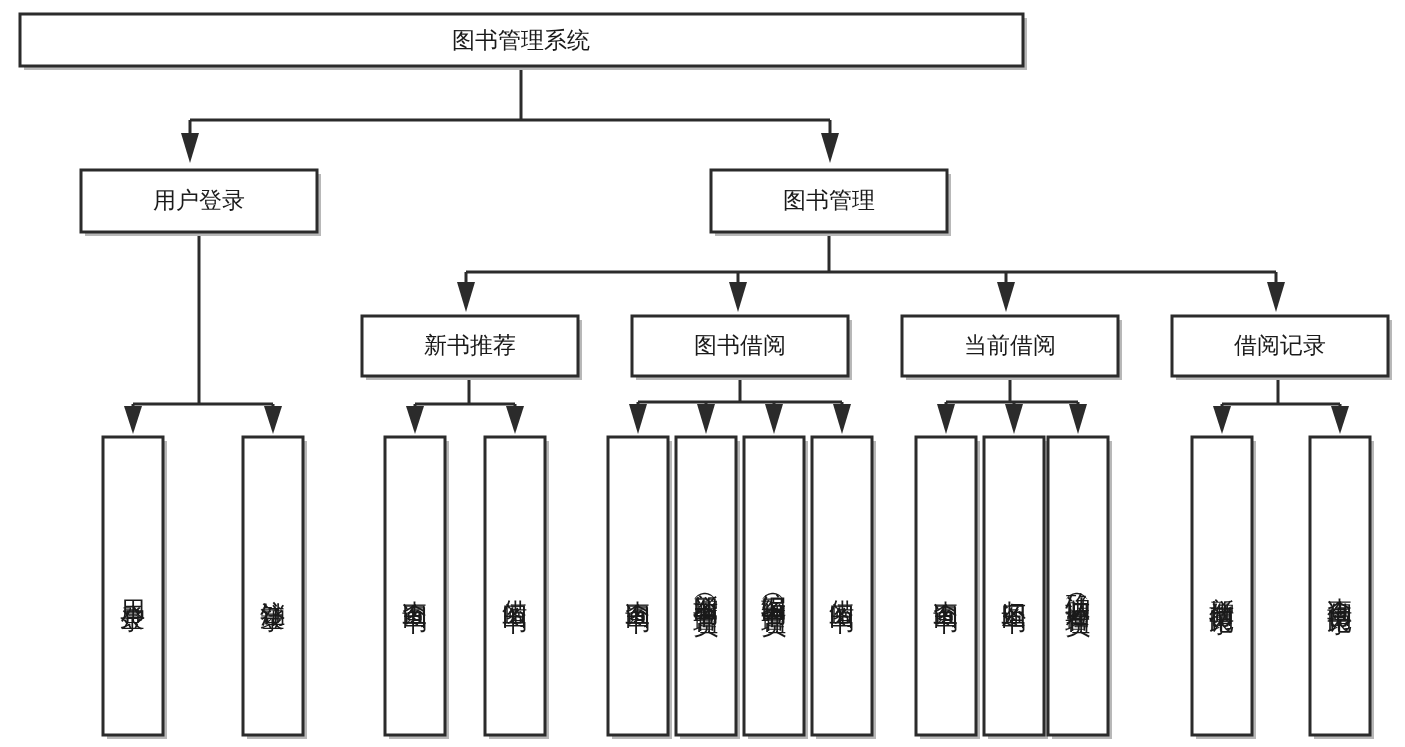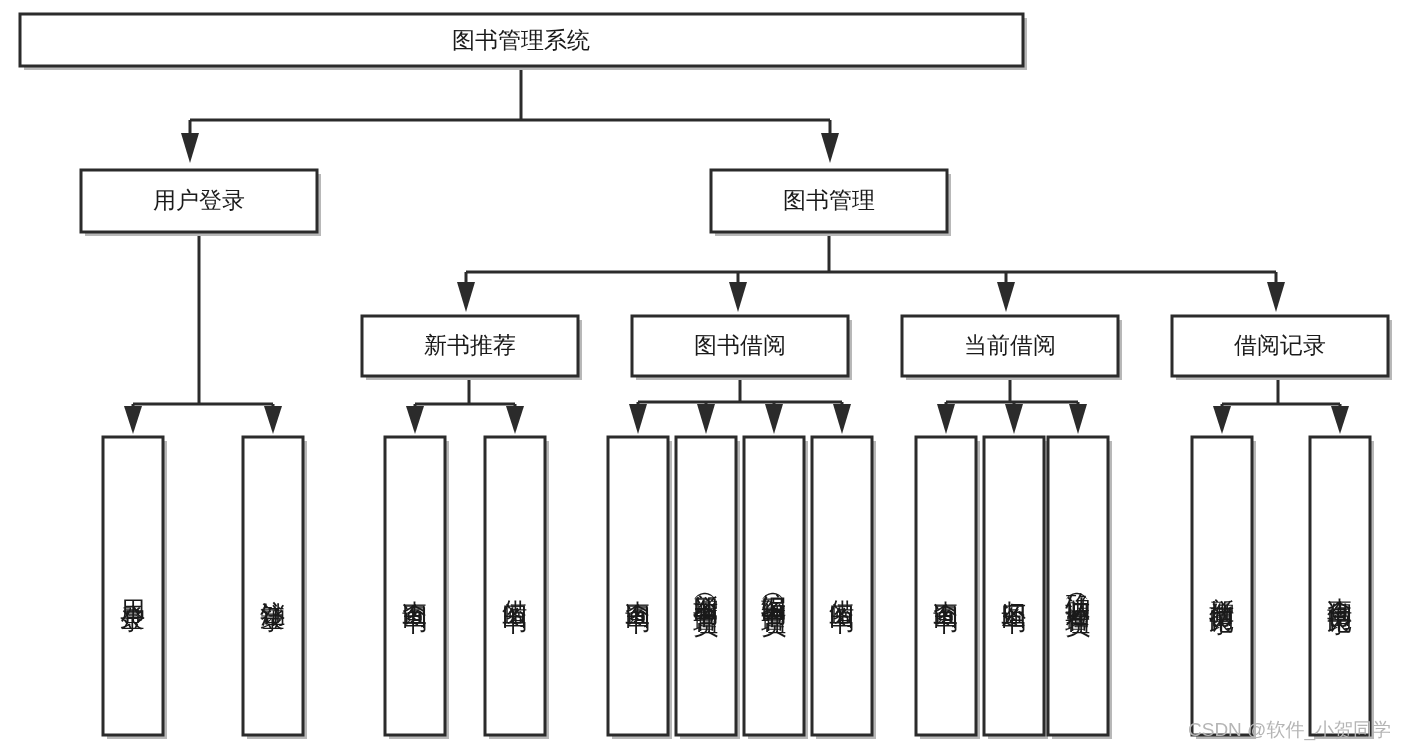--- a/index.html
+++ b/index.html
@@ -228,15 +228,14 @@
   <div class="leaf-label-v" style="left:608px; top:437px; width:60px; height:298px; align-items:center; justify-content:center; display:flex;">查询图书</div>
   <div class="leaf-label-v" style="left:676px; top:437px; width:60px; height:298px; align-items:center; justify-content:center; display:flex;">新增图书（管理员）</div>
   <div class="leaf-label-v" style="left:744px; top:437px; width:60px; height:298px; align-items:center; justify-content:center; display:flex;">编辑图书（管理员）</div>
   <div class="leaf-label-v" style="left:812px; top:437px; width:60px; height:298px; align-items:center; justify-content:center; display:flex;">借阅图书</div>
   <div class="leaf-label-v" style="left:916px; top:437px; width:60px; height:298px; align-items:center; justify-content:center; display:flex;">查询图书</div>
   <div class="leaf-label-v" style="left:984px; top:437px; width:60px; height:298px; align-items:center; justify-content:center; display:flex;">归还图书</div>
   <div class="leaf-label-v" style="left:1048px; top:437px; width:60px; height:298px; align-items:center; justify-content:center; display:flex;">确认归还（管理员）</div>
   <div class="leaf-label-v" style="left:1192px; top:437px; width:60px; height:298px; align-items:center; justify-content:center; display:flex;">新增借阅记录</div>
   <div class="leaf-label-v" style="left:1310px; top:437px; width:60px; height:298px; align-items:center; justify-content:center; display:flex;">查询借阅记录</div>
 
-  <div class="watermark" style="left:1188px; top:717px;">CSDN @软件_小贺同学</div>
 
 </div>
 
 </body></html>

